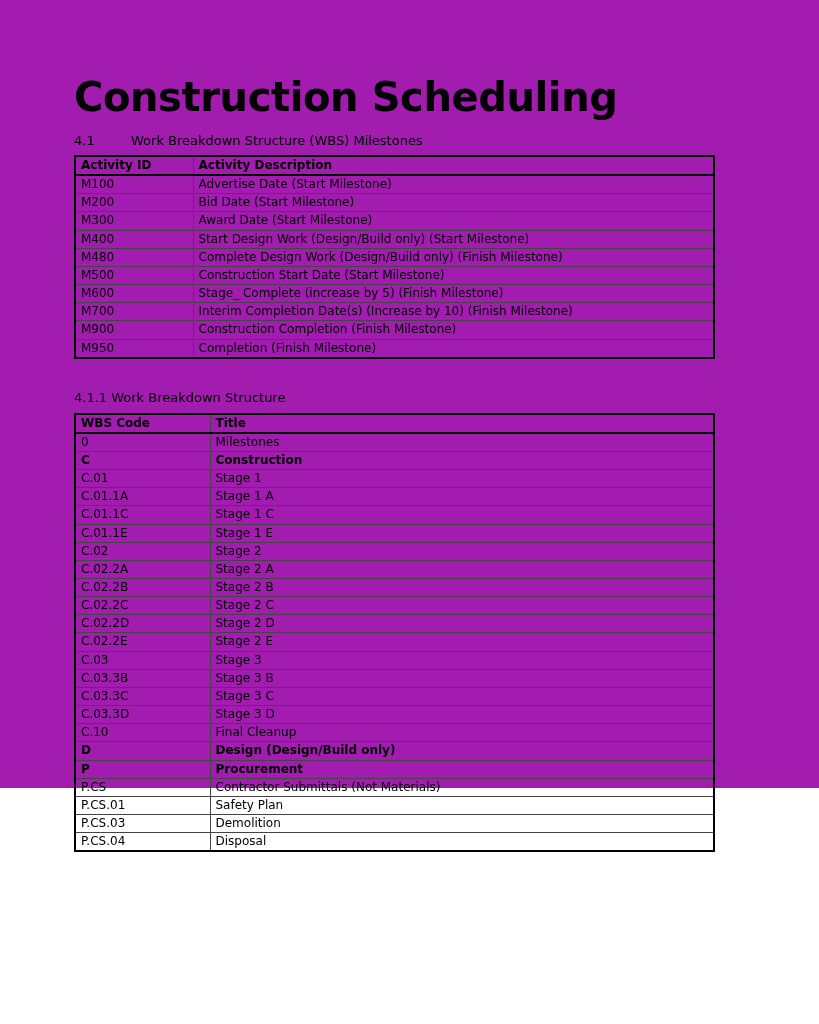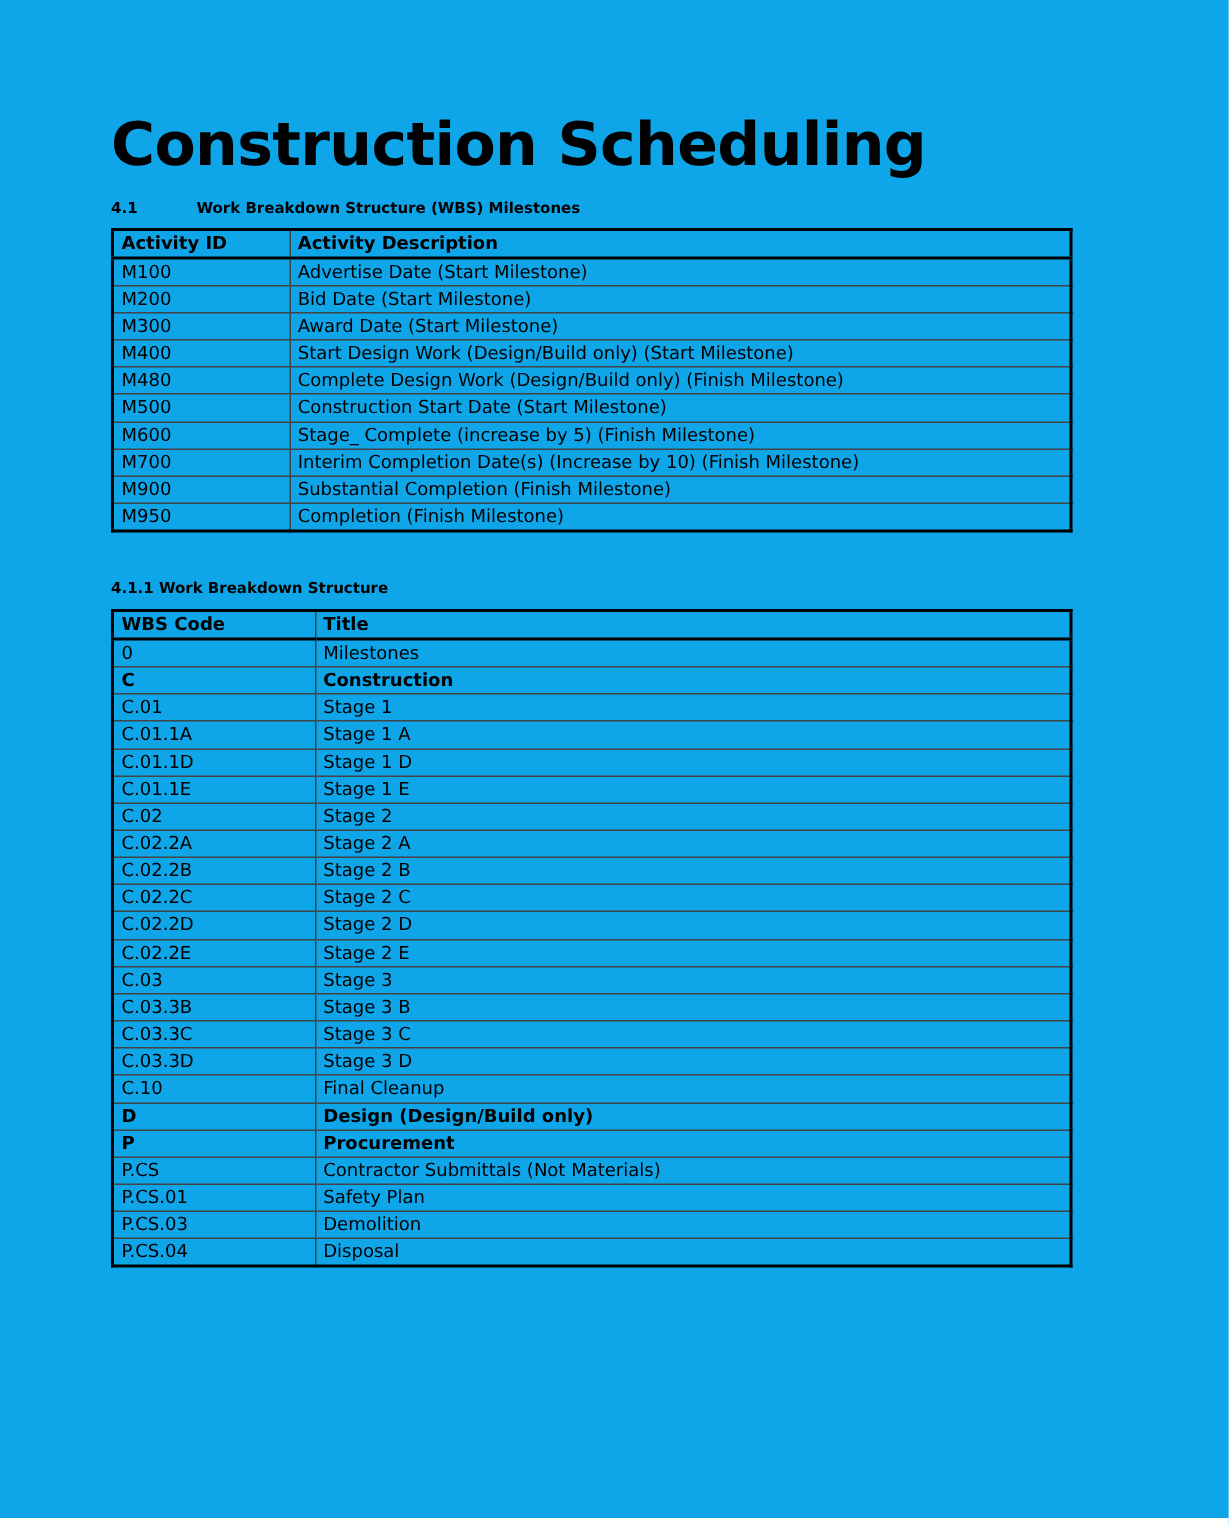--- a/index.html
+++ b/index.html
@@ -11,22 +11,22 @@
   body {
     width: 819px;
     height: 1024px;
     font-family: "DejaVu Sans", sans-serif;
     color: #000000;
     overflow: hidden;
   }
   .page {
     position: relative;
     width: 819px;
-    height: 1012px;
-    background: #0ea5e9;
+    height: 788px;
+    background: #a21caf;
     box-sizing: border-box;
     padding: 16px;
   }
   .content {
     position: absolute;
     left: 74px;
     top: 0;
     width: 639px;
   }
 
@@ -36,22 +36,22 @@
     font-weight: bold;
     letter-spacing: -0.4px;
     line-height: 1;
     margin: 0;
     padding-top: 77px;
     font-family: "DejaVu Sans", sans-serif;
   }
 
   
   .section-heading {
-    font-size: 10px;
-    font-weight: bold;
+    font-size: 13px;
+    font-weight: normal;
     margin: 0;
     padding-top: 17px;
     padding-bottom: 6px;
     line-height: 1.15;
     white-space: pre;
   }
   .section-heading .num {
     display: inline-block;
     min-width: 57px;
   }
@@ -149,21 +149,21 @@
             <tr>
               <td>M600</td>
               <td>Stage_ Complete (increase by 5) (Finish Milestone)</td>
             </tr>
             <tr>
               <td>M700</td>
               <td>Interim Completion Date(s) (Increase by 10) (Finish Milestone)</td>
             </tr>
             <tr>
               <td>M900</td>
-              <td>Substantial Completion (Finish Milestone)</td>
+              <td>Construction Completion (Finish Milestone)</td>
             </tr>
             <tr>
               <td>M950</td>
               <td>Completion (Finish Milestone)</td>
             </tr>
           </tbody>
       </table>
     </div>
 
     <div class="section-heading sub inline"><span class="num">4.1.1</span><span class="gap"> </span><span>Work Breakdown Structure</span></div>
@@ -191,22 +191,22 @@
             </tr>
             <tr>
               <td>C.01</td>
               <td>Stage 1</td>
             </tr>
             <tr>
               <td>C.01.1A</td>
               <td>Stage 1 A</td>
             </tr>
             <tr>
-              <td>C.01.1D</td>
-              <td>Stage 1 D</td>
+              <td>C.01.1C</td>
+              <td>Stage 1 C</td>
             </tr>
             <tr>
               <td>C.01.1E</td>
               <td>Stage 1 E</td>
             </tr>
             <tr>
               <td>C.02</td>
               <td>Stage 2</td>
             </tr>
             <tr>

